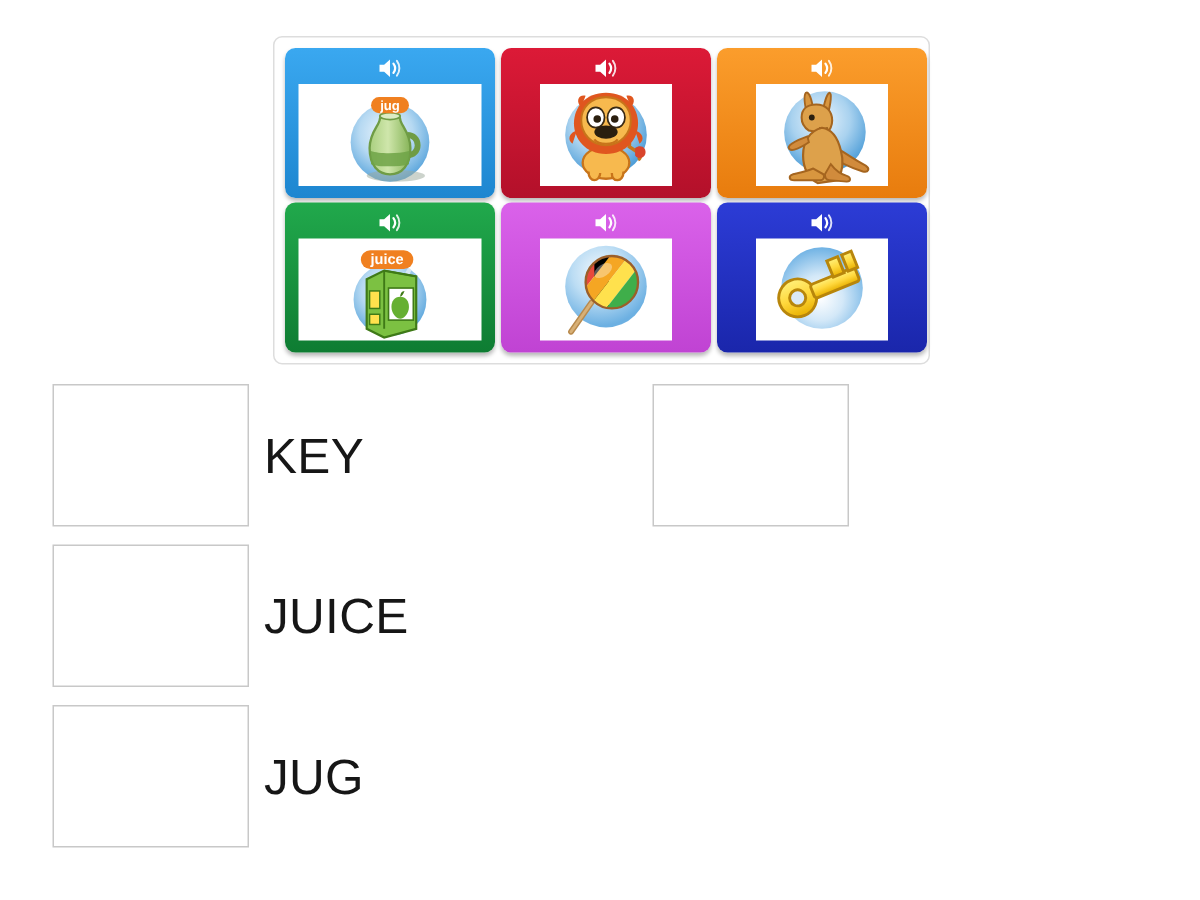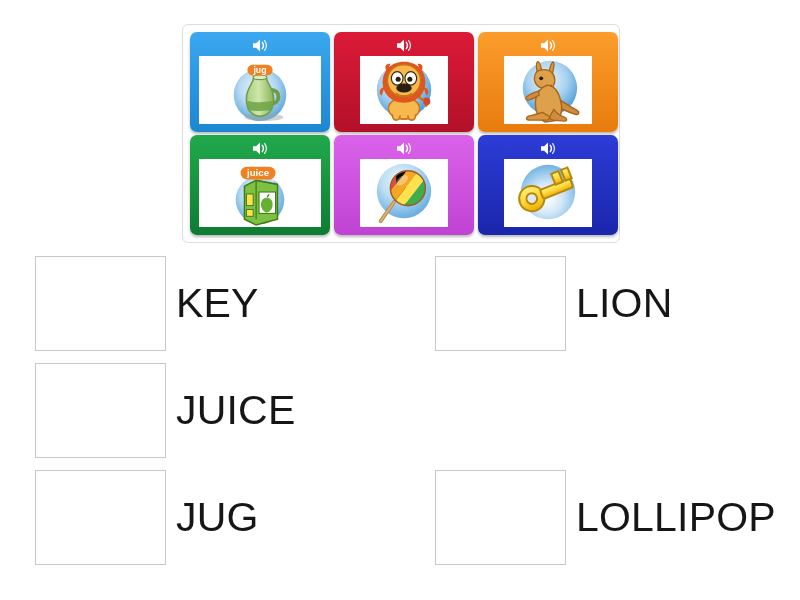--- a/index.html
+++ b/index.html
@@ -92,21 +92,21 @@
   .drop-box {
     width: 131px;
     height: 95px;
     border: 1px solid #c8c8c8;
     background: #ffffff;
     flex: 0 0 auto;
     cursor: pointer;
   }
   .ans-label {
     margin-left: 10px;
-    font-size: 41px;
+    font-size: 33px;
     line-height: 1;
     color: #161616;
     font-family: "Liberation Sans", sans-serif;
     font-weight: 400;
     letter-spacing: 0.2px;
     white-space: nowrap;
   }
 </style>
 </head>
 <body>
@@ -325,35 +325,30 @@
 
 <div id="answer-area">
 
   <div class="ans-row">
     <div class="ans-cell left">
       <div class="drop-box"></div>
       <div class="ans-label">KEY</div>
     </div>
     <div class="ans-cell right">
       <div class="drop-box"></div>
-      <div class="ans-label">LION</div>
     </div>
   </div>
 
   <div class="ans-row">
     <div class="ans-cell left">
       <div class="drop-box"></div>
       <div class="ans-label">JUICE</div>
     </div>
   </div>
 
   <div class="ans-row">
     <div class="ans-cell left">
       <div class="drop-box"></div>
       <div class="ans-label">JUG</div>
     </div>
-    <div class="ans-cell right">
-      <div class="drop-box"></div>
-      <div class="ans-label">LOLLIPOP</div>
-    </div>
   </div>
 
 </div>
 
 </body></html>

